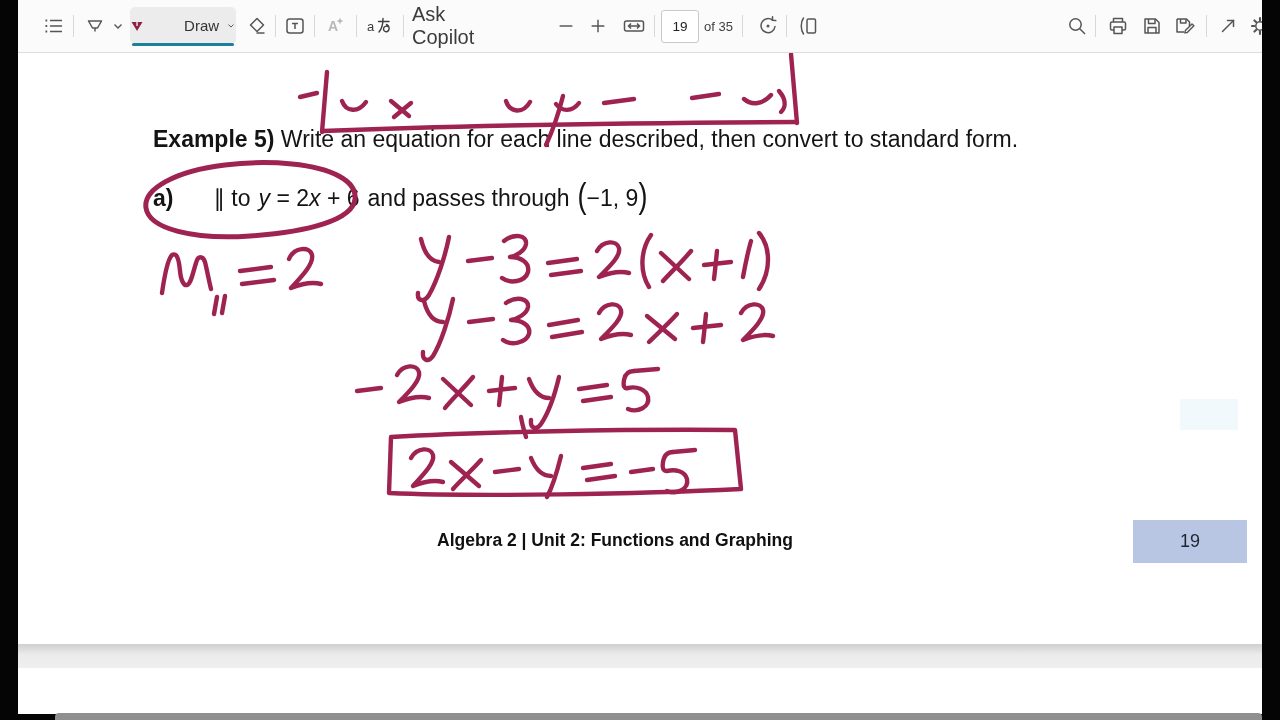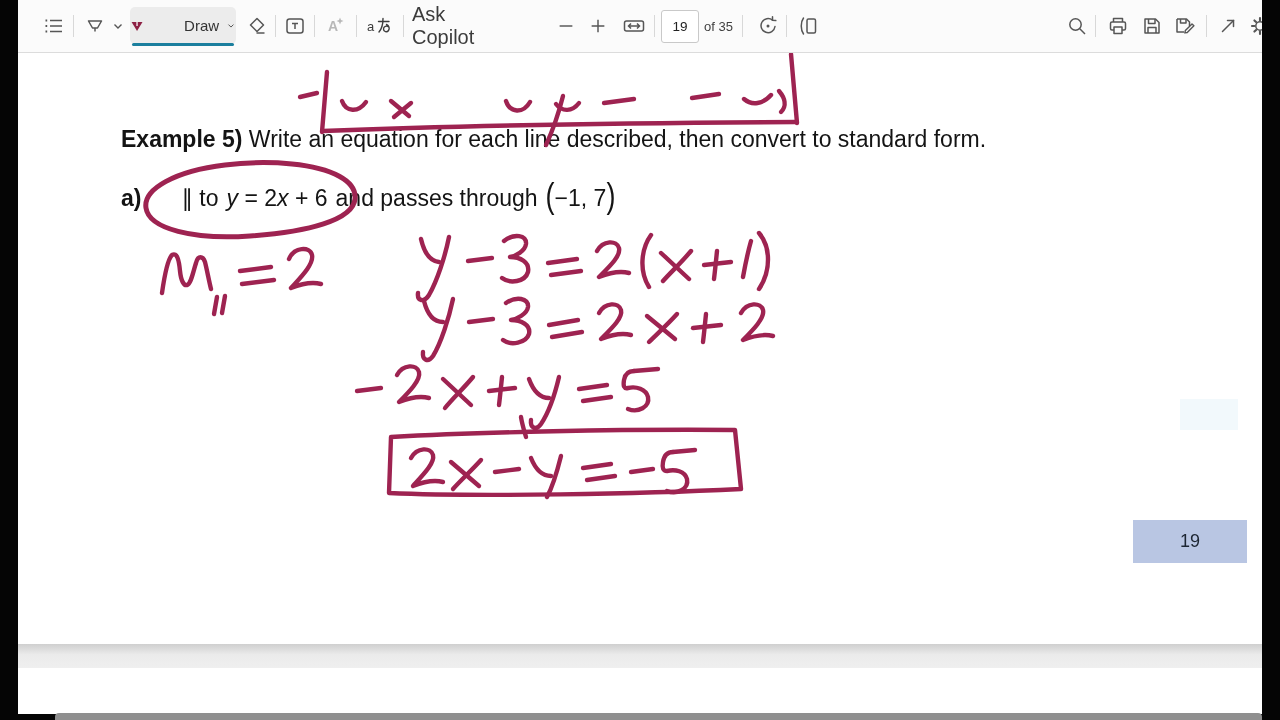--- a/index.html
+++ b/index.html
@@ -23,21 +23,21 @@
   .pageA{position:absolute;left:18px;top:52px;width:1244px;height:592px;background:#ffffff;}
   .pagegap{position:absolute;left:18px;top:644px;width:1244px;height:24px;
            background:linear-gradient(#cfcfcf,#ebebeb 45%,#efefef);}
   .pageB{position:absolute;left:18px;top:668px;width:1244px;height:46px;background:#ffffff;}
   .bottombar{position:absolute;left:55px;top:713px;width:1207px;height:7px;background:#8f8f8f;
              border-radius:4px 4px 0 0;}
   .sidebar-left{position:absolute;left:0;top:0;width:18px;height:720px;background:#050505;z-index:9;}
   .sidebar-right{position:absolute;right:0;top:0;width:18px;height:720px;background:#050505;z-index:9;}
   
   .docline{position:absolute;color:#141414;font-size:23px;white-space:nowrap;z-index:2;}
-  .b{font-weight:bold;}
+  .b{font-weight:bold;margin-left:32px;}
   .ex-line{left:121px;top:126px;}
   .a-line{left:121px;top:182px;}
   .gap1{display:inline-block;width:40px;}
   .gap2{display:inline-block;width:8px;}
   .eq i{font-style:italic;}
   .bigparen{display:inline-block;font-size:27px;font-weight:300;transform:scaleY(1.28);transform-origin:center 60%;}
   .footerline{position:absolute;left:437px;top:530px;font-size:17.5px;font-weight:bold;color:#101010;z-index:2;}
   .pagebadge{position:absolute;left:1133px;top:520px;width:114px;height:43px;display:flex;align-items:center;
              justify-content:center;font-size:18px;color:#1d2633;z-index:2;}
   .faintbox{position:absolute;left:1180px;top:399px;width:58px;height:31px;background:#f2f9fc;z-index:1;}
@@ -251,23 +251,24 @@
   <div class="pageB"></div>
   <div class="bottombar"></div>
   <div class="faintbox"></div>
 
   <div class="docline ex-line">
     <span class="b">Example 5)</span>
     <span>Write an equation for each line described, then convert to standard form.</span>
   </div>
 
   <div class="docline a-line eq">
-    <span class="b">a)</span><span class="gap1"></span><span>∥ to</span><span class="gap2"></span><i>y</i><span> = 2</span><i>x</i><span> + 6</span><span class="gap2"></span><span>and passes through</span><span class="gap2"></span><span class="bigparen">(</span><span>−1, 7</span><span class="bigparen">)</span>
+    <span class="b">a)</span><span class="gap1"></span><span>∥ to</span><span class="gap2"></span><i>y</i><span> = 2</span><i>x</i><span> + 6</span><span class="gap2"></span><span>and passes through</span><span class="gap2"></span><span class="bigparen">(</span><span>−1, 9</span><span class="bigparen">)</span>
   </div>
 
+  <div class="footerline">Algebra 2 | Unit 2: Functions and Graphing</div>
   <div class="pagebadge" style="background:#b9c6e3;">
     <span>19</span>
   </div>
 
   <svg class="inklayer" width="1280" height="720" viewBox="0 0 1280 720">
 
     <g class="ink">
       <title>partially visible boxed equation, cut off at top</title>
       <path d="M323,131 C420,127 610,123 796,122"></path>
       <path d="M327,72 L322,132"></path>

